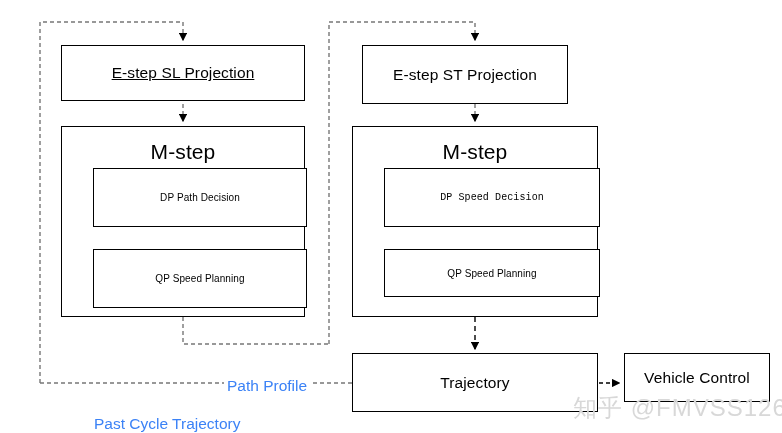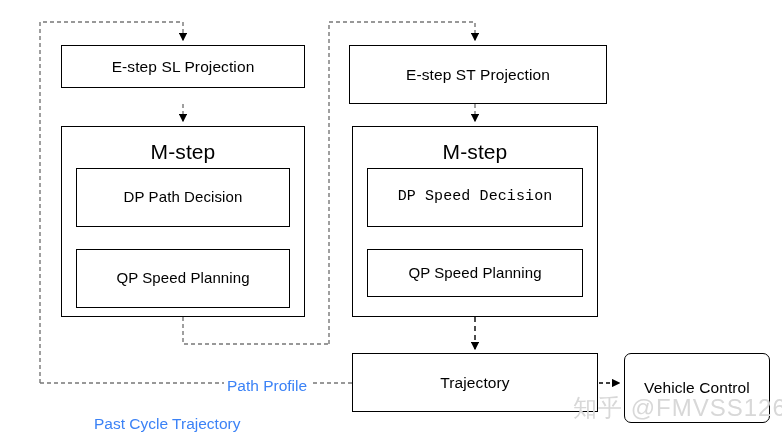--- a/index.html
+++ b/index.html
@@ -49,25 +49,26 @@
     left: 0;
     right: 0;
     text-align: center;
     font-size: 21px;
   }
   .inner {
     position: absolute;
     box-sizing: border-box;
     border: 1.4px solid #000000;
     background: #ffffff;
-    font-size: 15px;
+    font-size: 10px;
     display: flex;
     align-items: center;
     justify-content: center;
     text-align: right;
+    margin-left: 17px;
   }
   .edge-label {
     position: absolute;
     font-size: 15.5px;
     color: #3b82f6;
     background: #ffffff;
     padding: 0 3px;
     white-space: nowrap;
     margin-top: 42px;
   }
@@ -118,57 +119,57 @@
 
     <g>
       <path d="M 352 383 L 40 383" fill="none" stroke="#777777" stroke-width="1.4" stroke-dasharray="4,3"></path>
     </g>
 
     <g>
       <path d="M 599 383 L 619 383" fill="none" stroke="#000000" stroke-width="1.4" stroke-dasharray="4,3" marker-end="url(#arrow)"></path>
     </g>
   </svg>
 
-  <div class="box" style="left:61px; top:45px; width:244px; height:43px;">
+  <div class="box" style="left:61px; top:45px; width:244px; height:56px;text-decoration:underline;">
     <span>E-step SL Projection</span>
   </div>
 
   <div class="box group" style="left:61px; top:126px; width:244px; height:191px;">
     <div class="group-title" style="top:13px;">M-step</div>
 
     <div class="inner" style="left:14px; top:41px; width:214px; height:59px;">
       <span>DP Path Decision</span>
     </div>
 
     <div class="inner" style="left:14px; top:122px; width:214px; height:59px;">
       <span>QP Speed Planning</span>
     </div>
   </div>
 
-  <div class="box" style="left:349px; top:45px; width:258px; height:59px;text-align:right;">
+  <div class="box" style="left:362px; top:45px; width:206px; height:59px;text-align:right;">
     <span>E-step ST Projection</span>
   </div>
 
   <div class="box group" style="left:352px; top:126px; width:246px; height:191px;">
     <div class="group-title" style="top:13px;">M-step</div>
 
     <div class="inner" style="left:14px; top:41px; width:216px; height:59px;font-family:Liberation Mono, monospace;">
       <span>DP Speed Decision</span>
     </div>
 
     <div class="inner" style="left:14px; top:122px; width:216px; height:48px;">
       <span>QP Speed Planning</span>
     </div>
   </div>
 
   <div class="box" style="left:352px; top:353px; width:246px; height:59px;">
     <span>Trajectory</span>
   </div>
 
-  <div class="box" style="left:624px; top:353px; width:146px; height:70px;border-radius:7px;">
+  <div class="box" style="left:624px; top:353px; width:146px; height:49px;">
     <span>Vehicle Control</span>
   </div>
 
   <div class="edge-label" style="left:224px; top:335px;">Path Profile</div>
 
   <div class="edge-label" style="left:91px; top:373px;">Past Cycle Trajectory</div>
 
   <div class="watermark" style="left:573px; top:392px;">知乎 @FMVSS126</div>
 
 </div>

